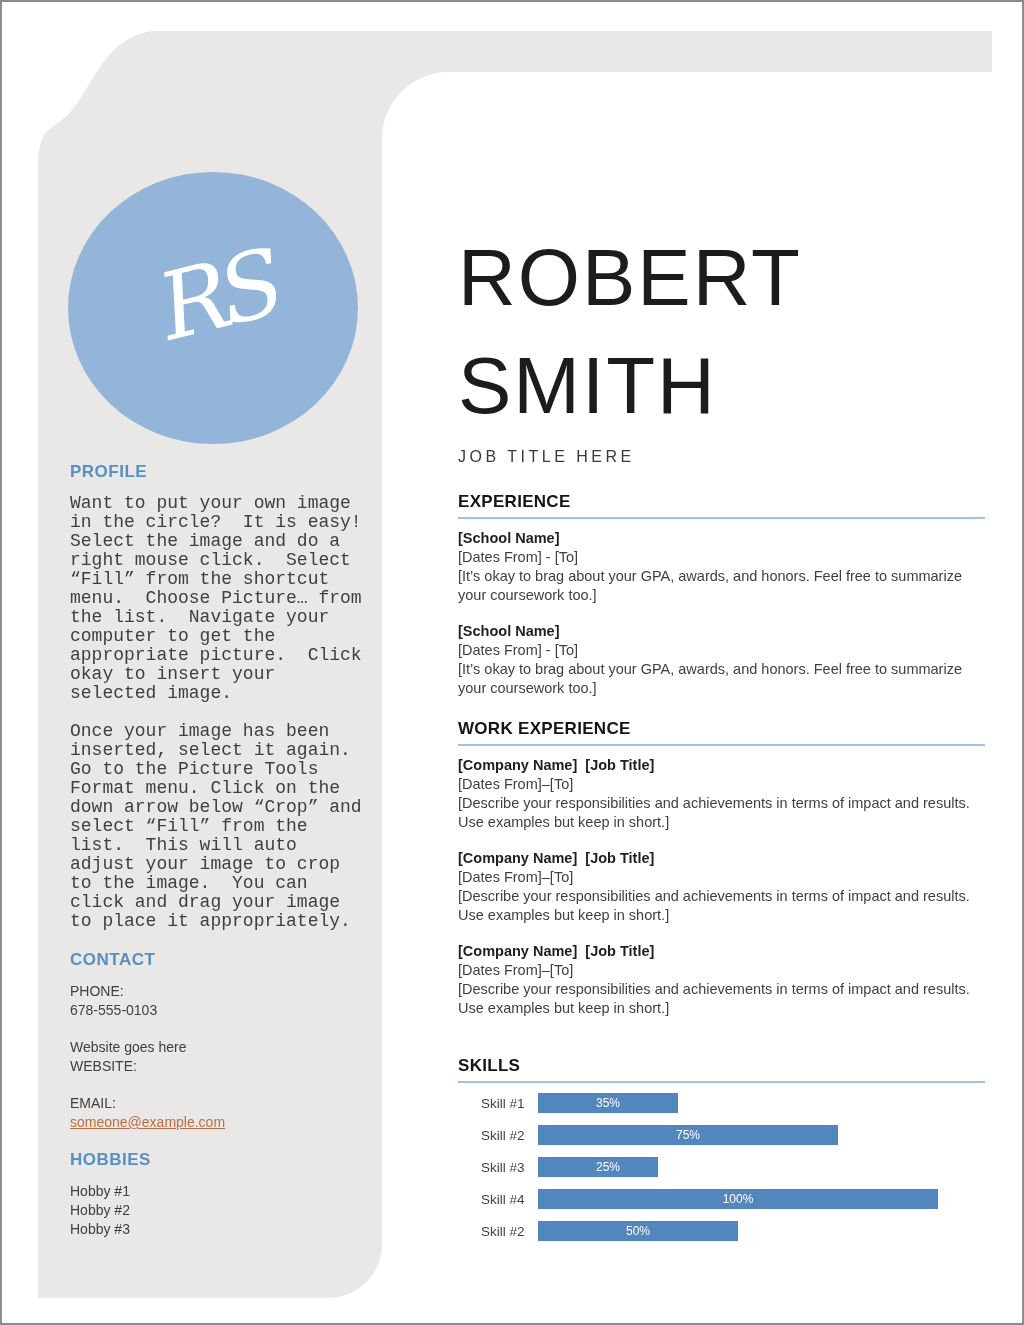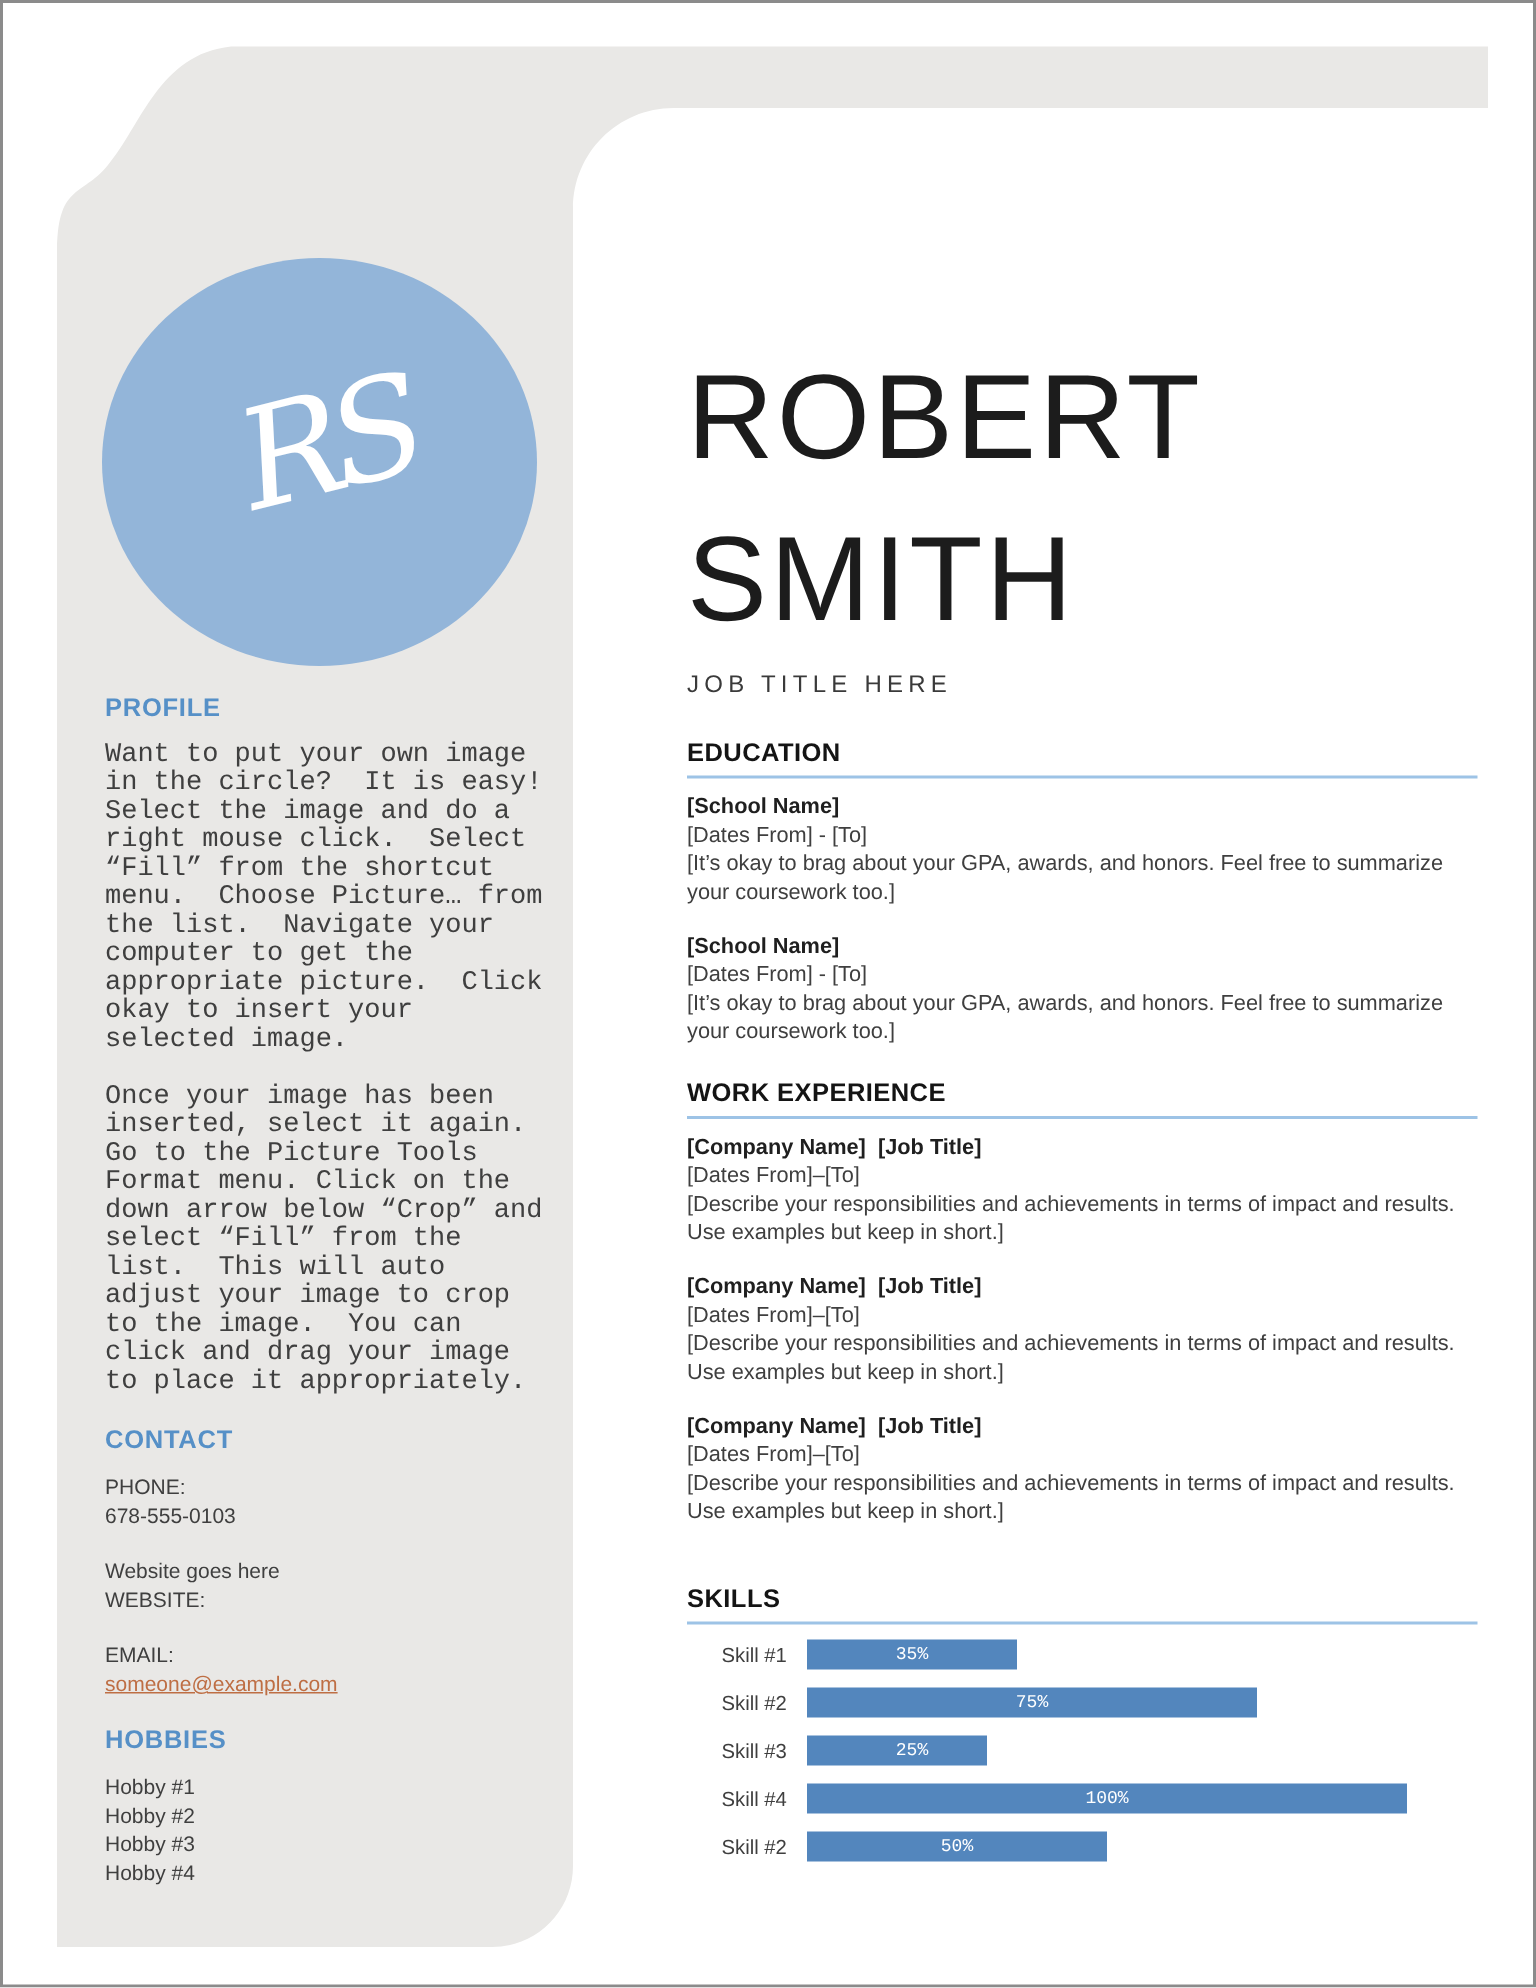--- a/index.html
+++ b/index.html
@@ -50,21 +50,21 @@
   .entry:last-child{margin-bottom:0;}
   .entry-title{font-size:14.5px;font-weight:bold;color:#1f1f1f;line-height:19px;white-space:pre-wrap;}
   .entry-line{font-size:14.5px;line-height:19px;color:#3f3f3f;white-space:pre-wrap;}
   
   .chart{margin-top:8px;}
   .chart-row{display:flex;align-items:center;height:20px;margin-bottom:12px;padding-left:23px;}
   .chart-row:last-child{margin-bottom:0;}
   .chart-label{width:57px;font-size:13.5px;color:#3f3f3f;flex:none;}
   .chart-track{width:400px;height:20px;flex:none;position:relative;}
   .chart-bar{
-    height:20px;background:#5386bd;display:flex;align-items:flex-start;justify-content:center;font-family:Liberation Mono, monospace;
+    height:20px;background:#5386bd;display:flex;align-items:flex-start;justify-content:center;
   }
   .chart-bar span{font-size:12px;color:#ffffff;line-height:20px;}
 </style>
 </head>
 <body>
 
 <div class="page">
 
   <svg class="shape-layer" viewBox="0 0 1024 1325" xmlns="http://www.w3.org/2000/svg" aria-hidden="true">
     <path fill="#e9e8e6" d="
@@ -102,30 +102,29 @@
     </div>
     <div class="contact-group">
       <div>EMAIL:</div>
       <div><a href="#" class="email-link">someone@example.com</a></div>
     </div>
 
     <h3 class="side-heading mt8">HOBBIES</h3>
     <div class="hobby">Hobby #1</div>
     <div class="hobby">Hobby #2</div>
     <div class="hobby">Hobby #3</div>
-    <div class="hobby">Hobby #4</div>
   </div>
 
   <div class="main">
     <div class="name-line">ROBERT</div>
     <div class="name-line">SMITH</div>
     <div class="job-title">JOB TITLE HERE</div>
 
     <div class="section sec-education">
-      <div class="section-heading">EDUCATION</div>
+      <div class="section-heading">EXPERIENCE</div>
       <div class="entry">
         <div class="entry-title">[School Name]</div>
         <div class="entry-line">[Dates From] - [To]</div>
         <div class="entry-line">[It’s okay to brag about your GPA, awards, and honors. Feel free to summarize your coursework too.]</div>
       </div>
       <div class="entry">
         <div class="entry-title">[School Name]</div>
         <div class="entry-line">[Dates From] - [To]</div>
         <div class="entry-line">[It’s okay to brag about your GPA, awards, and honors. Feel free to summarize your coursework too.]</div>
       </div>

